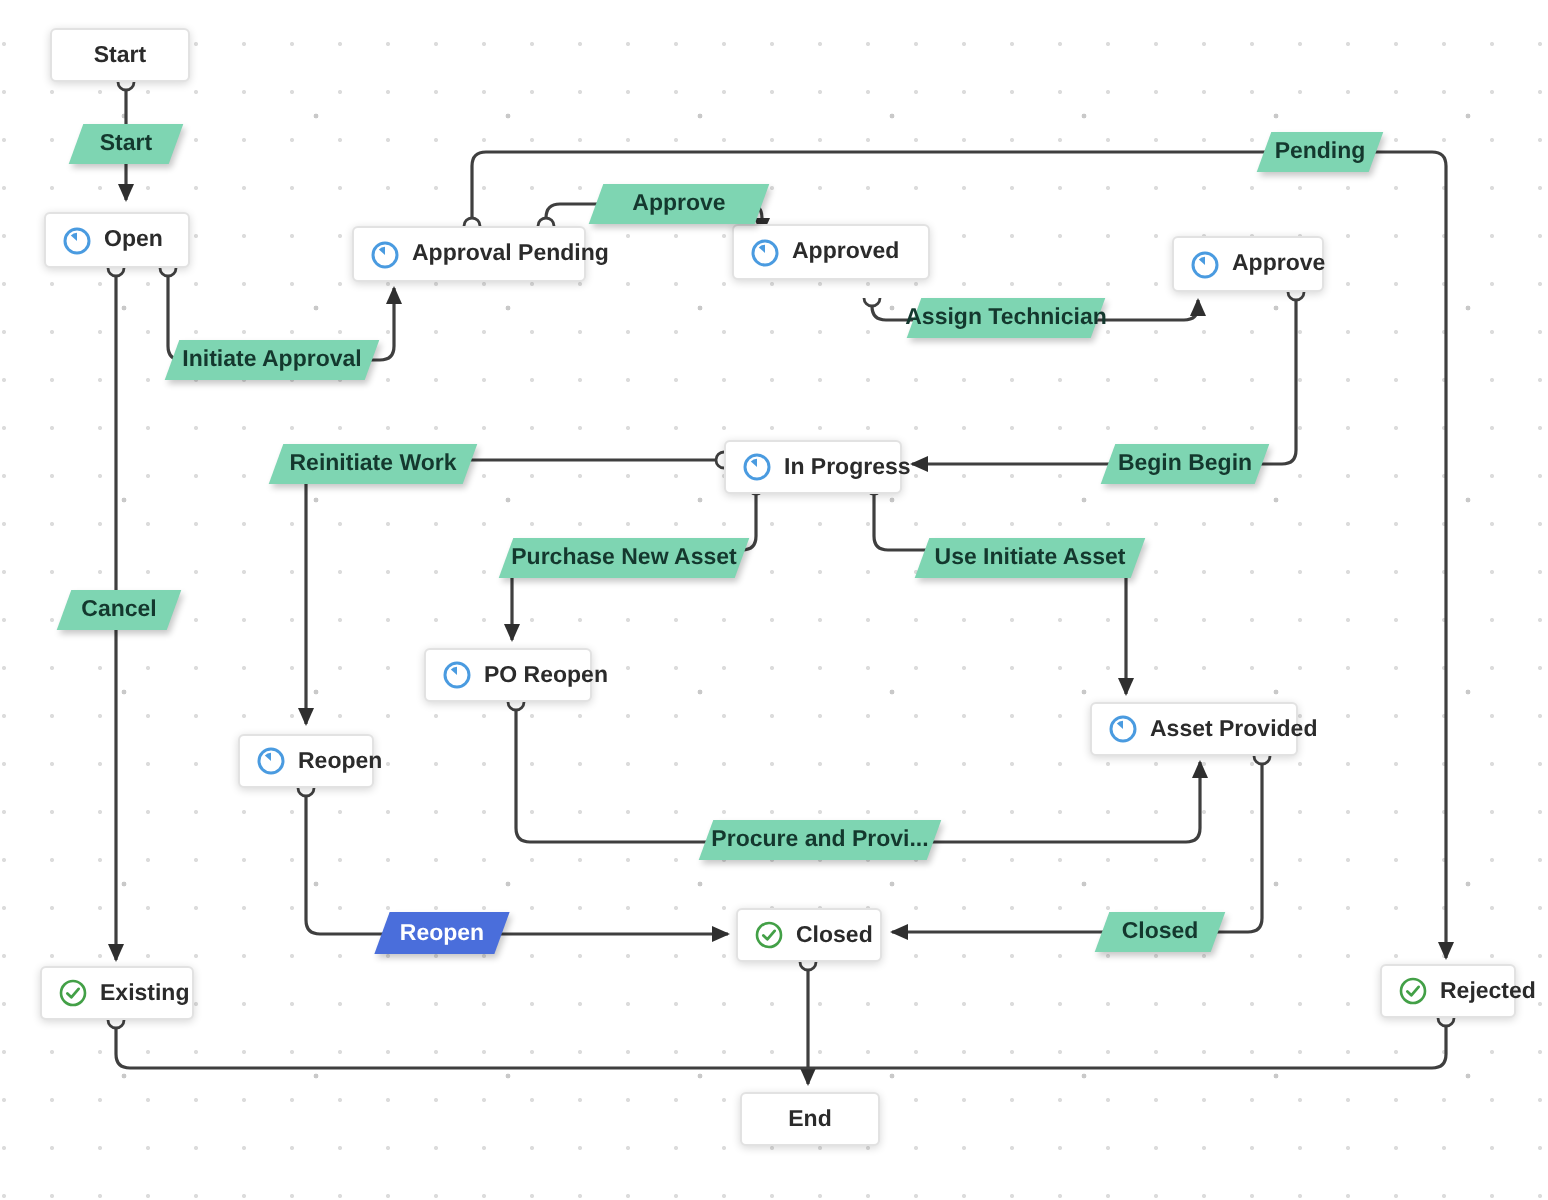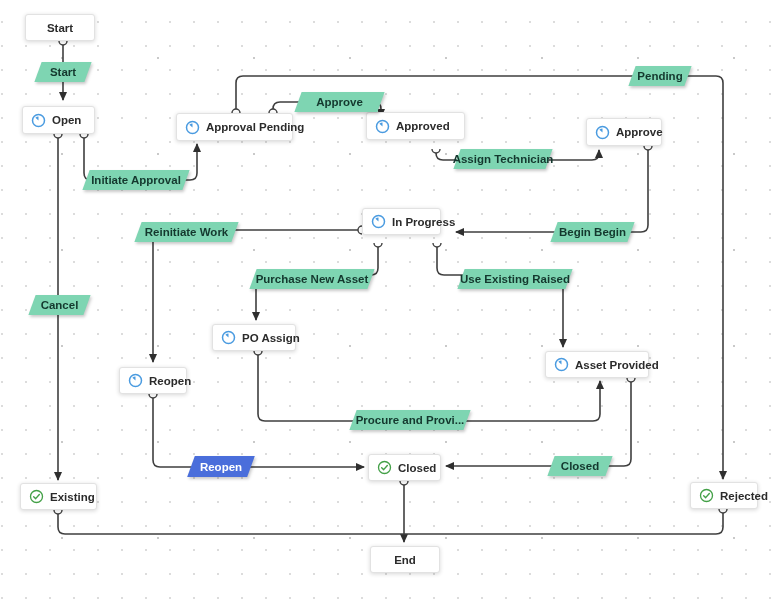--- a/index.html
+++ b/index.html
@@ -123,38 +123,38 @@
 <div class="node" style="left:586px;top:118px;width:76px;height:28px">
   <span class="nicon">
     <svg width="15" height="15" viewBox="0 0 16 16">
         <circle cx="8" cy="8" r="6.4" fill="#fff" stroke="#4a9be0" stroke-width="1.6"></circle>
         <path d="M8,8 L8,3.6 A4.4,4.4 0 0 0 4.7,5.1 Z" fill="#4a9be0"></path>
       </svg>
   </span>
   <span>Approve</span>
 </div>
 
-<div class="node" style="left:362px;top:208px;width:79px;height:27px">
+<div class="node" style="left:362px;top:220px;width:89px;height:27px">
   <span class="nicon">
     <svg width="15" height="15" viewBox="0 0 16 16">
         <circle cx="8" cy="8" r="6.4" fill="#fff" stroke="#4a9be0" stroke-width="1.6"></circle>
         <path d="M8,8 L8,3.6 A4.4,4.4 0 0 0 4.7,5.1 Z" fill="#4a9be0"></path>
       </svg>
   </span>
   <span>In Progress</span>
 </div>
 
 <div class="node" style="left:212px;top:324px;width:84px;height:27px">
   <span class="nicon">
     <svg width="15" height="15" viewBox="0 0 16 16">
         <circle cx="8" cy="8" r="6.4" fill="#fff" stroke="#4a9be0" stroke-width="1.6"></circle>
         <path d="M8,8 L8,3.6 A4.4,4.4 0 0 0 4.7,5.1 Z" fill="#4a9be0"></path>
       </svg>
   </span>
-  <span>PO Assign</span>
+  <span>PO Reopen</span>
 </div>
 
 <div class="node" style="left:545px;top:351px;width:104px;height:27px">
   <span class="nicon">
     <svg width="15" height="15" viewBox="0 0 16 16">
         <circle cx="8" cy="8" r="6.4" fill="#fff" stroke="#4a9be0" stroke-width="1.6"></circle>
         <path d="M8,8 L8,3.6 A4.4,4.4 0 0 0 4.7,5.1 Z" fill="#4a9be0"></path>
       </svg>
   </span>
   <span>Asset Provided</span>
@@ -239,21 +239,21 @@
   <span class="ttext">Reinitiate Work</span>
 </div>
 
 <div class="tlabel green" style="left:253px;top:269px;width:118px">
   <span class="tbg"></span>
   <span class="ttext">Purchase New Asset</span>
 </div>
 
 <div class="tlabel green" style="left:461px;top:269px;width:108px">
   <span class="tbg"></span>
-  <span class="ttext">Use Existing Raised</span>
+  <span class="ttext">Use Initiate Asset</span>
 </div>
 
 <div class="tlabel green" style="left:353px;top:410px;width:114px">
   <span class="tbg"></span>
   <span class="ttext">Procure and Provi...</span>
 </div>
 
 <div class="tlabel blue" style="left:191px;top:456px;width:60px;height:21px">
   <span class="tbg"></span>
   <span class="ttext">Reopen</span>

